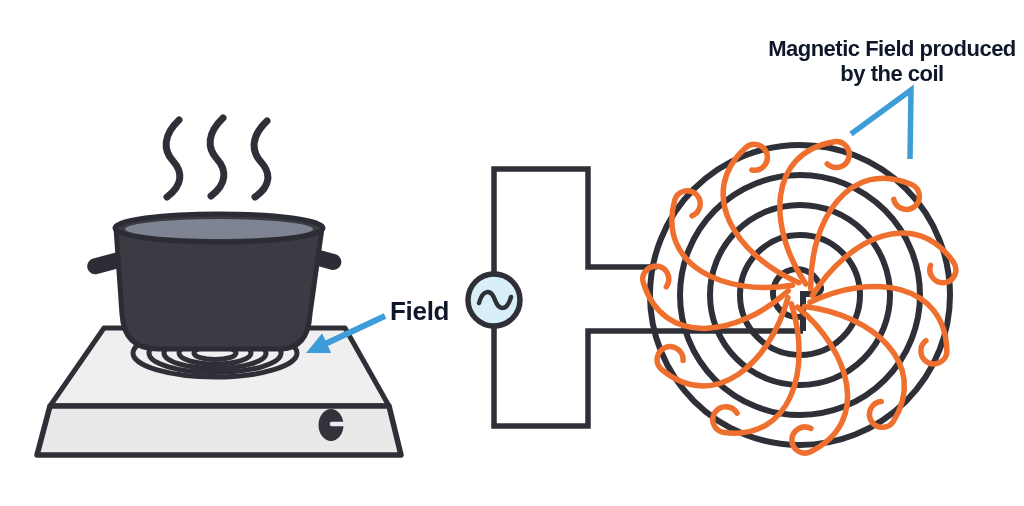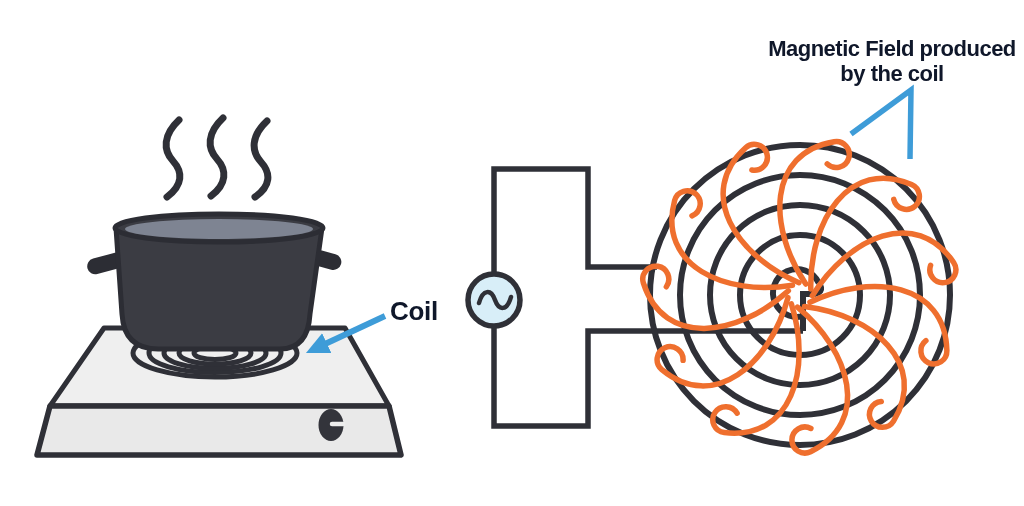--- a/index.html
+++ b/index.html
@@ -99,15 +99,15 @@
     </g>
 
     <g class="blue" stroke="#3E9CD8">
       <path d="M 851 134 L 911 90 L 910 159" stroke-width="5.5" stroke-linejoin="miter"></path>
     </g>
   </svg>
 
   <div class="lbl lbl-title">Magnetic Field produced by the coil</div>
 
 
-  <div class="lbl lbl-coil">Coil</div>
+  <div class="lbl lbl-coil">Field</div>
 
 </div>
 
 </body></html>

